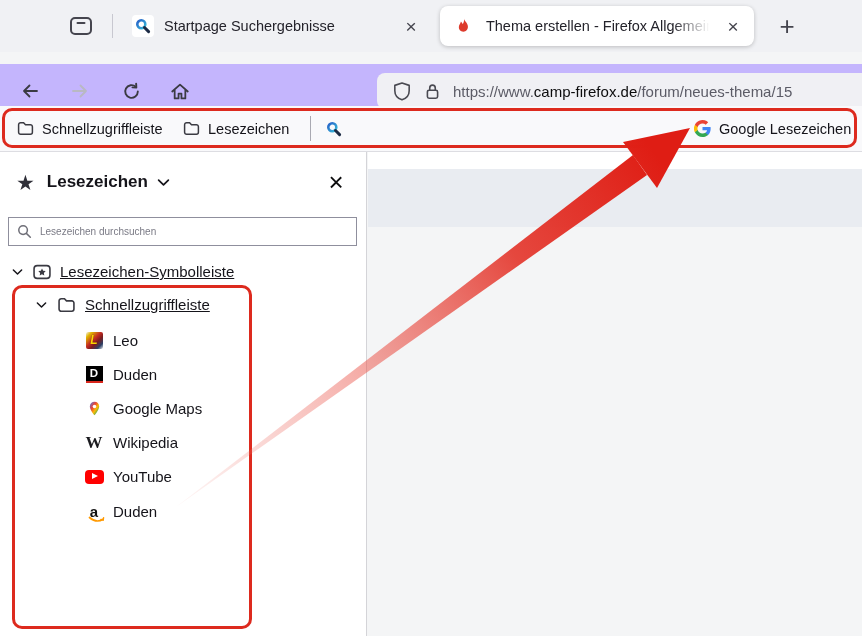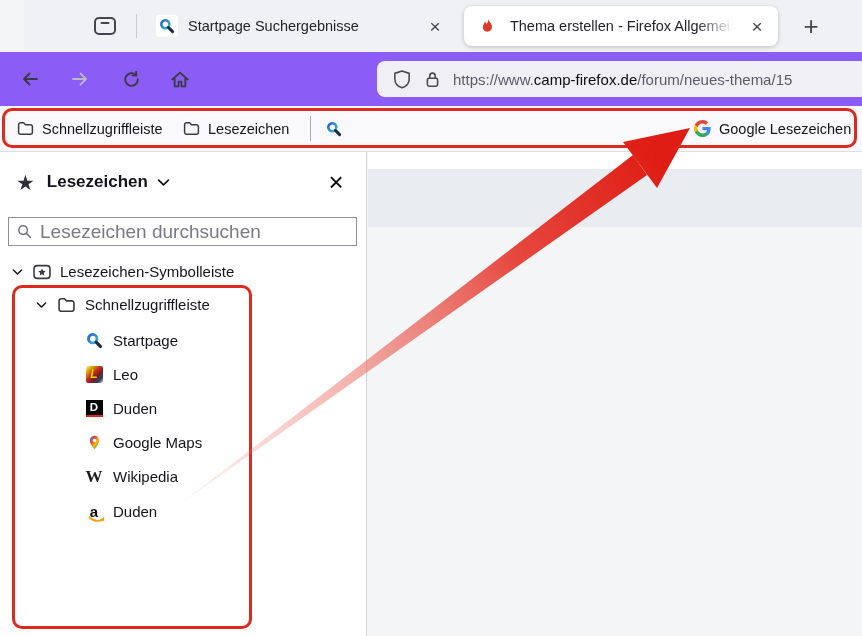--- a/index.html
+++ b/index.html
@@ -1,21 +1,21 @@
 <!DOCTYPE html>
 <html><head>
 <meta charset="utf-8">
 <style>
   * { margin:0; padding:0; box-sizing:border-box; }
   html,body { background:#fff; }
   body { font-family:"Liberation Sans","DejaVu Sans",sans-serif; color:#15141a; }
   .window { position:relative; width:862px; height:636px; overflow:hidden; background:#f4f5f6; }
 
   
-  .tabbar { position:absolute; top:0; left:0; right:0; height:52px; background:#f0f1f4;margin-left:24px; }
+  .tabbar { position:absolute; top:0; left:0; right:0; height:52px; background:#f0f1f4; }
   .fxview-btn { position:absolute; left:62px; top:10px; width:38px; height:32px;
     display:flex; align-items:center; justify-content:center; border-radius:6px; }
   .fxview-glyph { position:relative; width:22px; height:18px; border:2px solid #45454e; border-radius:5px; }
   .fxview-glyph::after { content:""; position:absolute; left:50%; top:2.5px; transform:translateX(-50%);
     width:9px; height:2.6px; background:#45454e; border-radius:2px; }
   .tabbar-sep { position:absolute; left:112px; top:14px; width:1px; height:24px; background:#c8c8d0; }
 
   .tab { position:absolute; top:6px; height:40px; display:flex; align-items:center;
     padding:0 10px 0 12px; border-radius:8px; }
   .tab-inactive { left:120px; width:312px; }
@@ -25,21 +25,21 @@
   .tab-title { flex:1; margin:0 8px 0 10px; font-size:14.5px; color:#24232b; white-space:nowrap;
     overflow:hidden; }
   .tab-title-fade { -webkit-mask-image:linear-gradient(to right,#000 82%,transparent 98%);
     mask-image:linear-gradient(to right,#000 82%,transparent 98%);text-align:right; }
   .tab-close { flex:0 0 auto; width:22px; height:22px; display:flex; align-items:center; justify-content:center;
     font-size:19px; line-height:1; color:#45454e; border-radius:4px; }
   .newtab-btn { position:absolute; left:770px; top:9px; width:34px; height:34px; display:flex;
     align-items:center; justify-content:center; font-size:26px; font-weight:300; color:#45454e; border-radius:6px; }
 
   
-  .navbar { position:absolute; top:52px; left:0; right:0; height:54px; background:#8b5cf6; }
+  .navbar { position:absolute; top:64px; left:0; right:0; height:54px; background:#c4b5fd; }
   .nav-btn { position:absolute; top:10px; width:34px; height:34px; display:flex;
     align-items:center; justify-content:center; border-radius:6px; }
   .nav-back { left:13px; } .nav-fwd { left:63px; } .nav-reload { left:114px; } .nav-home { left:163px; }
   .urlbar { position:absolute; left:377px; top:9px; width:500px; height:36px; background:#f0f0f4;
     border-radius:8px; display:flex; align-items:center; padding:0 6px 0 10px; }
   .urlbar .ubtn { width:30px; height:30px; display:flex; align-items:center; justify-content:center; border-radius:5px; }
   .url-text { margin-left:6px; font-size:15px; color:#5b5b66; white-space:nowrap; overflow:hidden; }
   .url-text .domain { color:#0c0c0d; }
 
   
@@ -57,29 +57,29 @@
     border-right:1px solid #d4d4d8; }
   .sb-header { position:absolute; top:8px; left:0; right:0; height:44px; display:flex;
     align-items:center; padding:0 16px; }
   .sb-star { font-size:21px; color:#2f2f38; line-height:1; }
   .sb-title { margin-left:12px; font-size:17px; font-weight:600; color:#15141a; }
   .sb-title-chevron { margin-left:9px; display:flex; }
   .sb-close { margin-left:auto; width:28px; height:28px; display:flex; align-items:center;
     justify-content:center; font-size:26px; font-weight:300; color:#0c0c0d; }
   .sb-search { position:absolute; top:65px; left:8px; width:349px; height:29px; border:1px solid #8f8f9d;
     background:#fff; display:flex; align-items:center; padding:0 8px; }
-  .sb-search input { border:none; outline:none; flex:1; margin-left:8px; font-size:19px;
+  .sb-search input { border:none; outline:none; flex:1; margin-left:8px; font-size:10px;
     font-family:inherit; color:#15141a; background:transparent; }
   .sb-search input::placeholder { color:#7a7a85; opacity:1; }
 
   .tree-row { position:absolute; left:0; right:0; display:flex; align-items:center; font-size:15px; }
   .tree-root { top:104px; height:31px; padding-left:12px; }
   .tree-folder { top:136px; height:33px; padding-left:36px; }
   .tree-folder .row-bg { position:absolute; left:8px; right:15px; top:0; bottom:0; background:#d0d0d2; z-index:-1; }
-  .tree-row .lbl { margin-left:9px; }
+  .tree-row .lbl { margin-left:9px;text-decoration:underline; }
   .tree-items { position:absolute; top:171px; left:0; right:0; }
   .tree-item { height:34.2px; display:flex; align-items:center; padding-left:84px; }
   .tree-item .fav { width:20px; height:20px; display:flex; align-items:center; justify-content:center; flex:0 0 auto; }
   .tree-item .lbl { margin-left:9px; font-size:15px; }
 
   .chev { display:flex; }  .chev + .ticon { margin-left:10px; }
   .ticon { display:flex; }
 
   
   .fi-leo { width:17px; height:17px; border-radius:2px;
@@ -287,29 +287,20 @@
       <span class="ticon">
         <svg width="19" height="16" viewBox="0 0 16 14">
           <path d="M1.5 3.4 A1.9 1.9 0 0 1 3.4 1.5 H6.2 L8 3.4 H12.6 A1.9 1.9 0 0 1 14.5 5.3 V10.6 A1.9 1.9 0 0 1 12.6 12.5 H3.4 A1.9 1.9 0 0 1 1.5 10.6 Z" fill="none" stroke="#3a3a42" stroke-width="1.4"></path>
         </svg>
       </span>
       <span class="lbl">Schnellzugriffleiste</span>
     </div>
 
     <div class="tree-items">
 
-      <div class="tree-item">
-        <span class="fav">
-          <svg width="17" height="17" viewBox="0 0 16 16">
-            <circle cx="6.3" cy="6.3" r="4" fill="none" stroke="url(#spgrad)" stroke-width="2.6"></circle>
-            <path d="M9.5 9.5 L13.6 13.6" stroke="#1c2b45" stroke-width="3" stroke-linecap="round"></path>
-          </svg>
-        </span>
-        <span class="lbl">Startpage</span>
-      </div>
 
       <div class="tree-item">
         <span class="fav">
           <span class="fi-leo">L</span>
         </span>
         <span class="lbl">Leo</span>
       </div>
 
       <div class="tree-item">
         <span class="fav">
@@ -329,20 +320,26 @@
       </div>
 
 
       <div class="tree-item">
         <span class="fav">
           <span class="fi-wiki">W</span>
         </span>
         <span class="lbl">Wikipedia</span>
       </div>
 
+      <div class="tree-item">
+        <span class="fav">
+            <span class="fi-yt"></span>
+          </span>
+        <span class="lbl">YouTube</span>
+      </div>
 
       <div class="tree-item">
         <span class="fav">
           <span class="fi-amazon"><span>a</span>
             <svg width="18" height="8" viewBox="0 0 18 8">
               <path d="M1.5 1.5 Q8.5 7.5 15 3.2" fill="none" stroke="#ff9900" stroke-width="1.7" stroke-linecap="round"></path>
               <path d="M15.6 1.6 L15.2 4.1 L12.9 3.5" fill="none" stroke="#ff9900" stroke-width="1.4" stroke-linecap="round"></path>
             </svg>
           </span>
         </span>

